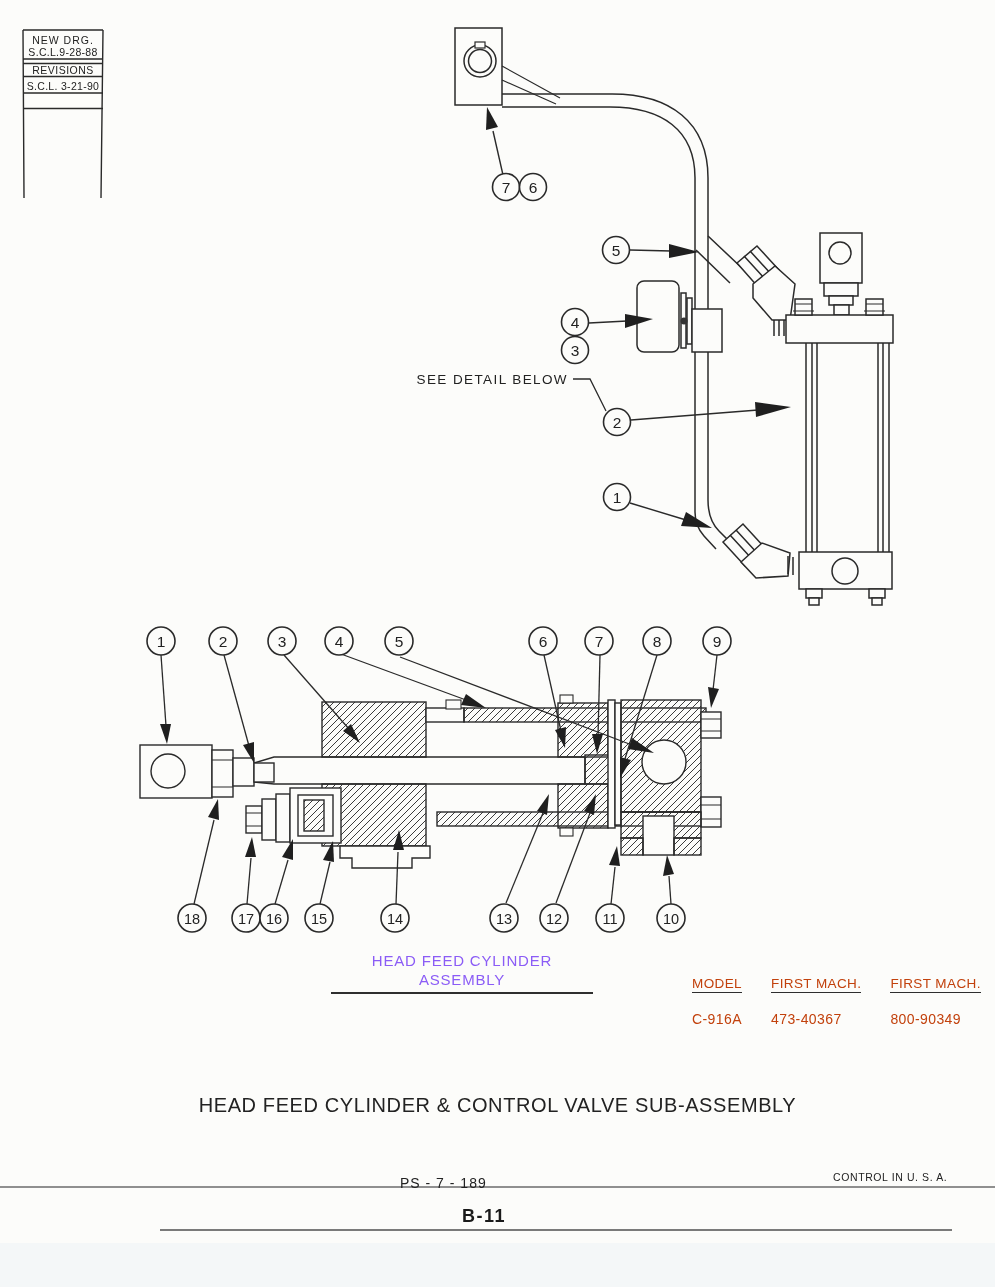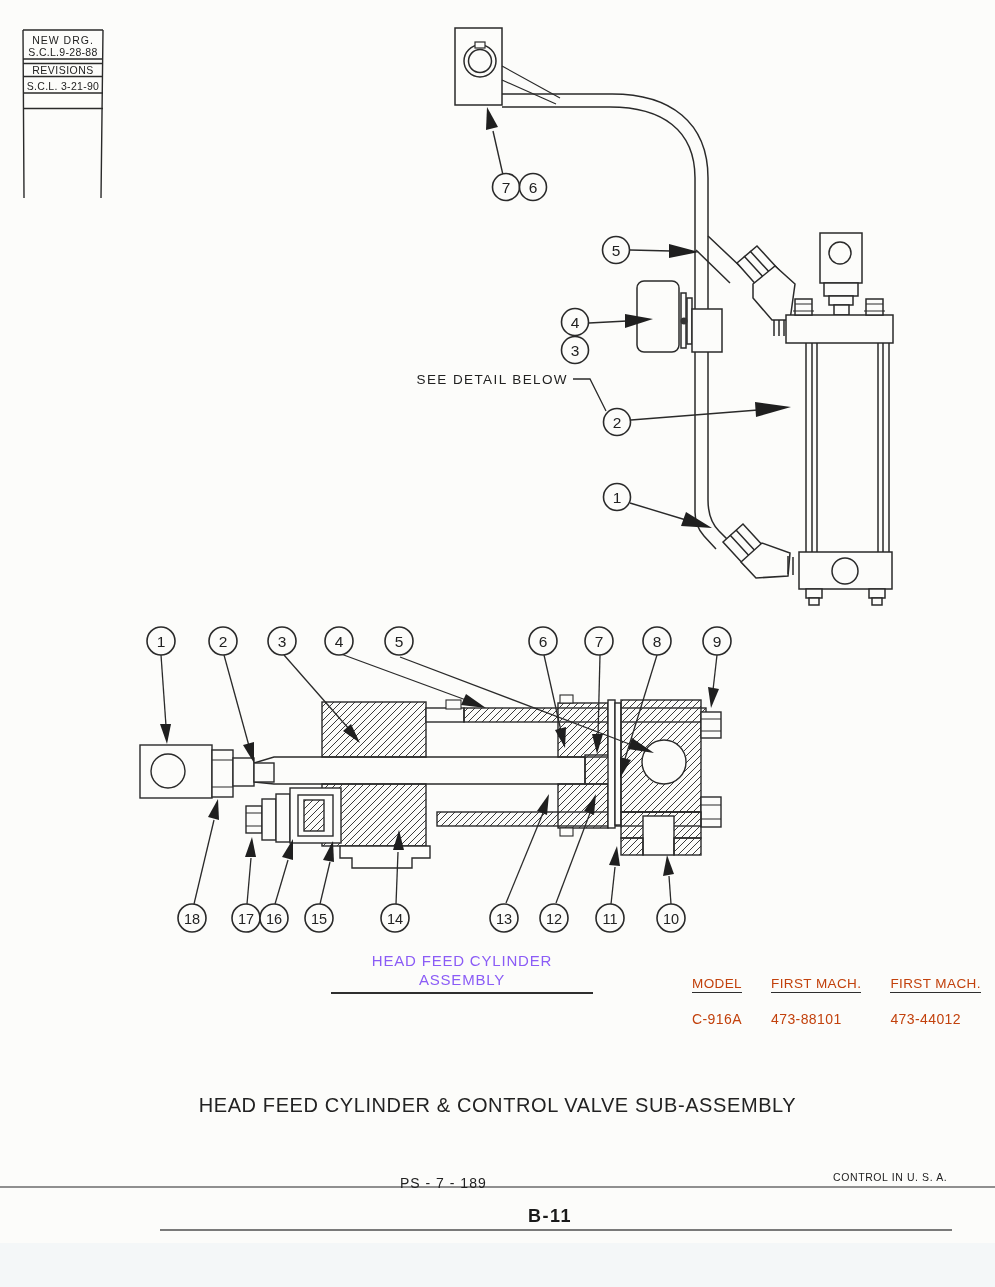--- a/index.html
+++ b/index.html
@@ -21,21 +21,21 @@
   .mcol{display:flex;flex-direction:column;align-items:flex-start}
   .mhead{font-size:13.5px;letter-spacing:.4px;border-bottom:1.7px solid #2e2e2e;padding-bottom:1px;white-space:nowrap}
   .mval{font-size:14px;letter-spacing:.4px;margin-top:18px;white-space:nowrap}
   .title{
     position:absolute;left:0;top:1094px;width:995px;text-align:center;
     font-size:20px;letter-spacing:.6px;color:#222;
   }
   .rule1{position:absolute;left:0;top:1186px;width:995px;height:2px;background:#8f8f8f}
   .psnum{position:absolute;left:400px;top:1175px;width:200px;text-align:left;font-size:14px;letter-spacing:1px;color:#222}
   .printed{position:absolute;left:833px;top:1171px;font-size:10.5px;letter-spacing:.6px;color:#222;white-space:nowrap}
-  .pagenum{position:absolute;left:452px;top:1206px;width:120px;text-align:right;font-size:18px;font-weight:700;letter-spacing:1.5px;color:#1a1a1a}
+  .pagenum{position:absolute;left:424px;top:1206px;width:120px;text-align:center;font-size:18px;font-weight:700;letter-spacing:1.5px;color:#1a1a1a}
   .rule2{position:absolute;left:160px;top:1229px;width:792px;height:1.6px;background:#7a7a7a}
 </style>
 </head>
 <body>
 
 <div class="page">
 
   <div class="scan-tint"></div>
 
   <svg width="995" height="1287" viewBox="0 0 995 1287">
@@ -344,25 +344,25 @@
 
   <div class="caption">HEAD FEED CYLINDER ASSEMBLY</div>
 
   <div class="mtable">
     <div class="mcol">
       <span class="mhead">MODEL</span>
       <span class="mval">C-916A</span>
     </div>
     <div class="mcol">
       <span class="mhead">FIRST MACH.</span>
-      <span class="mval">473-88101</span>
+      <span class="mval">473-40367</span>
     </div>
     <div class="mcol">
       <span class="mhead">FIRST MACH.</span>
-      <span class="mval">473-44012</span>
+      <span class="mval">800-90349</span>
     </div>
   </div>
 
   <div class="title">HEAD FEED CYLINDER &amp; CONTROL VALVE SUB-ASSEMBLY</div>
 
   <div class="rule1"></div>
   <div class="psnum">PS - 7 - 189</div>
   <div class="printed">CONTROL IN U. S. A.</div>
   <div class="pagenum">B-11</div>
   <div class="rule2"></div>

